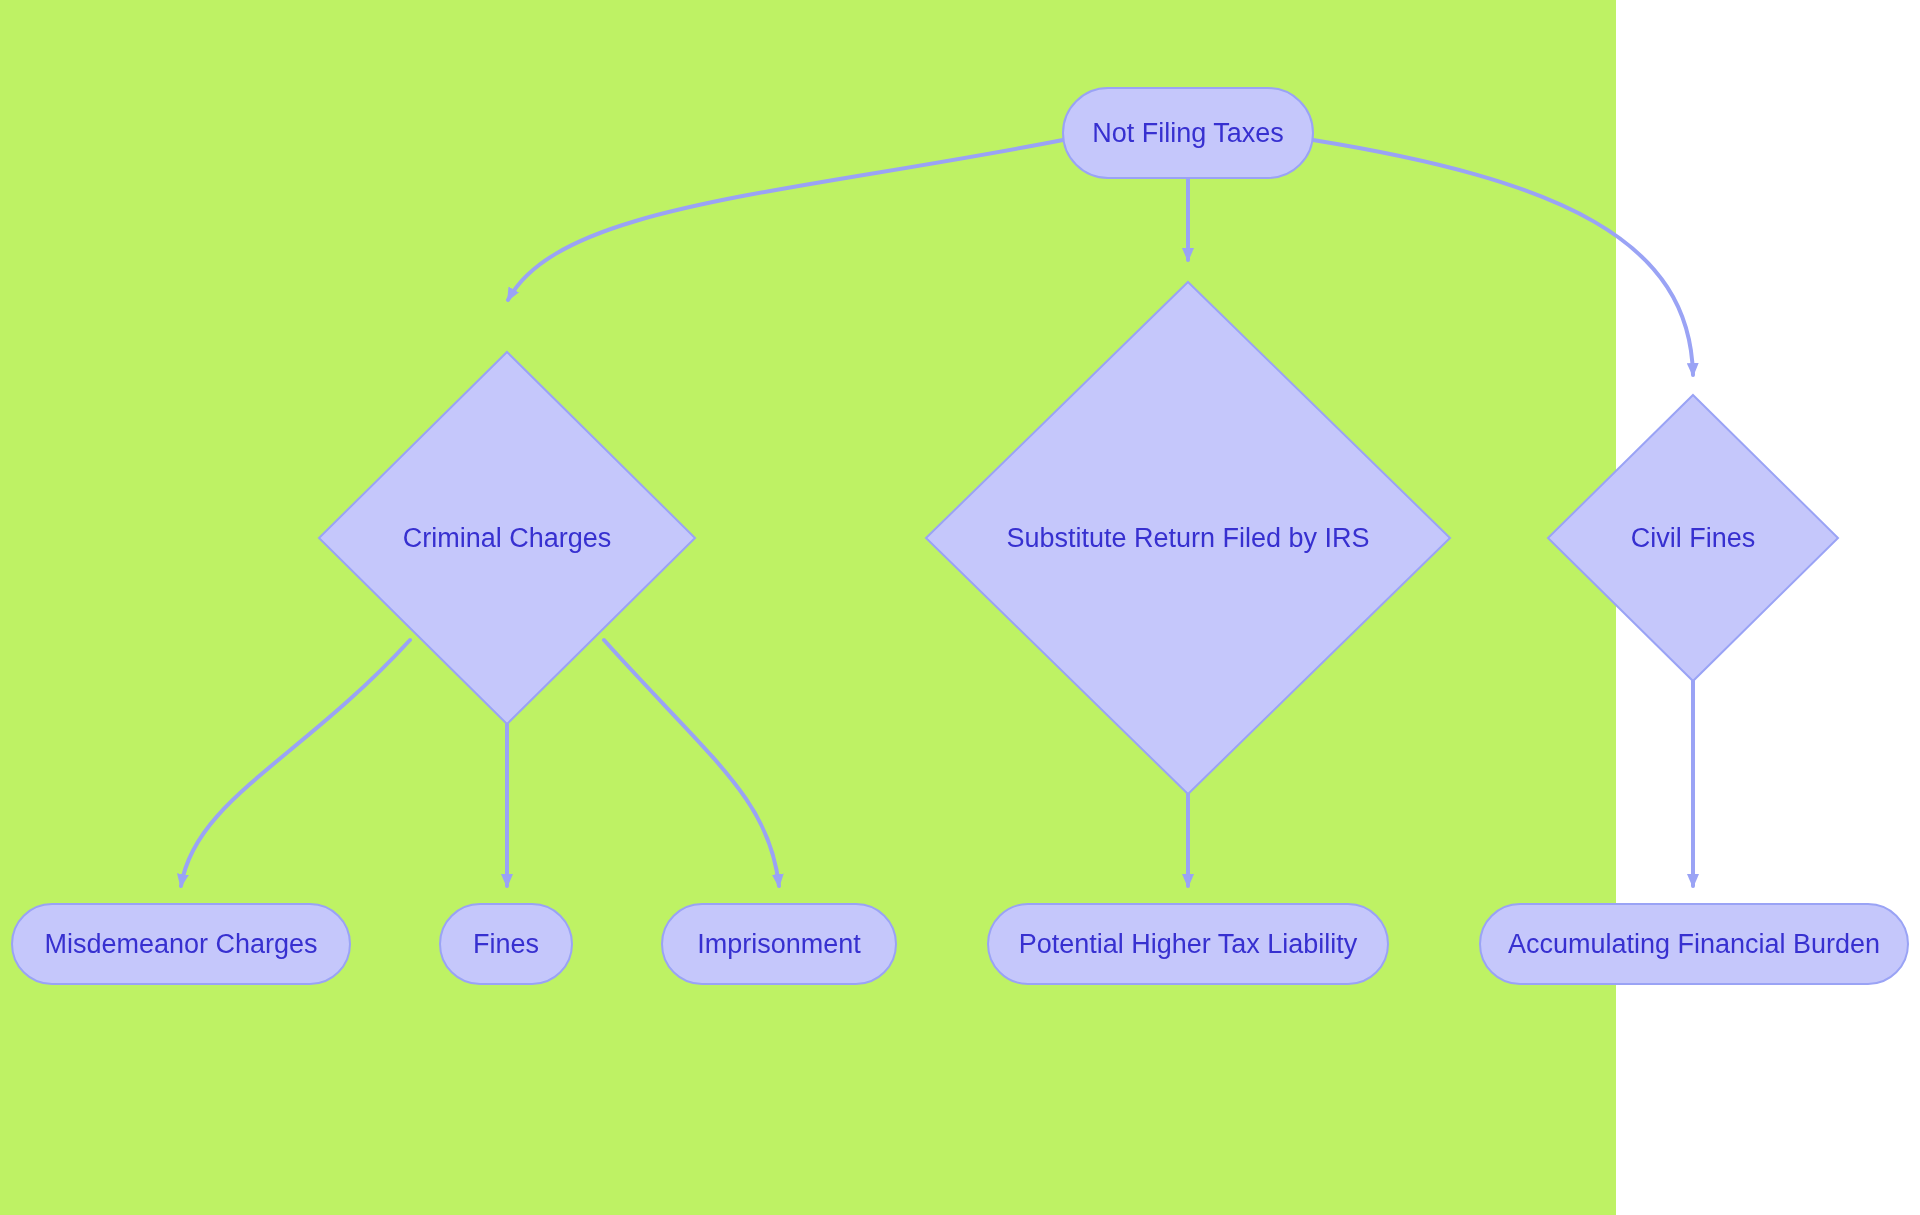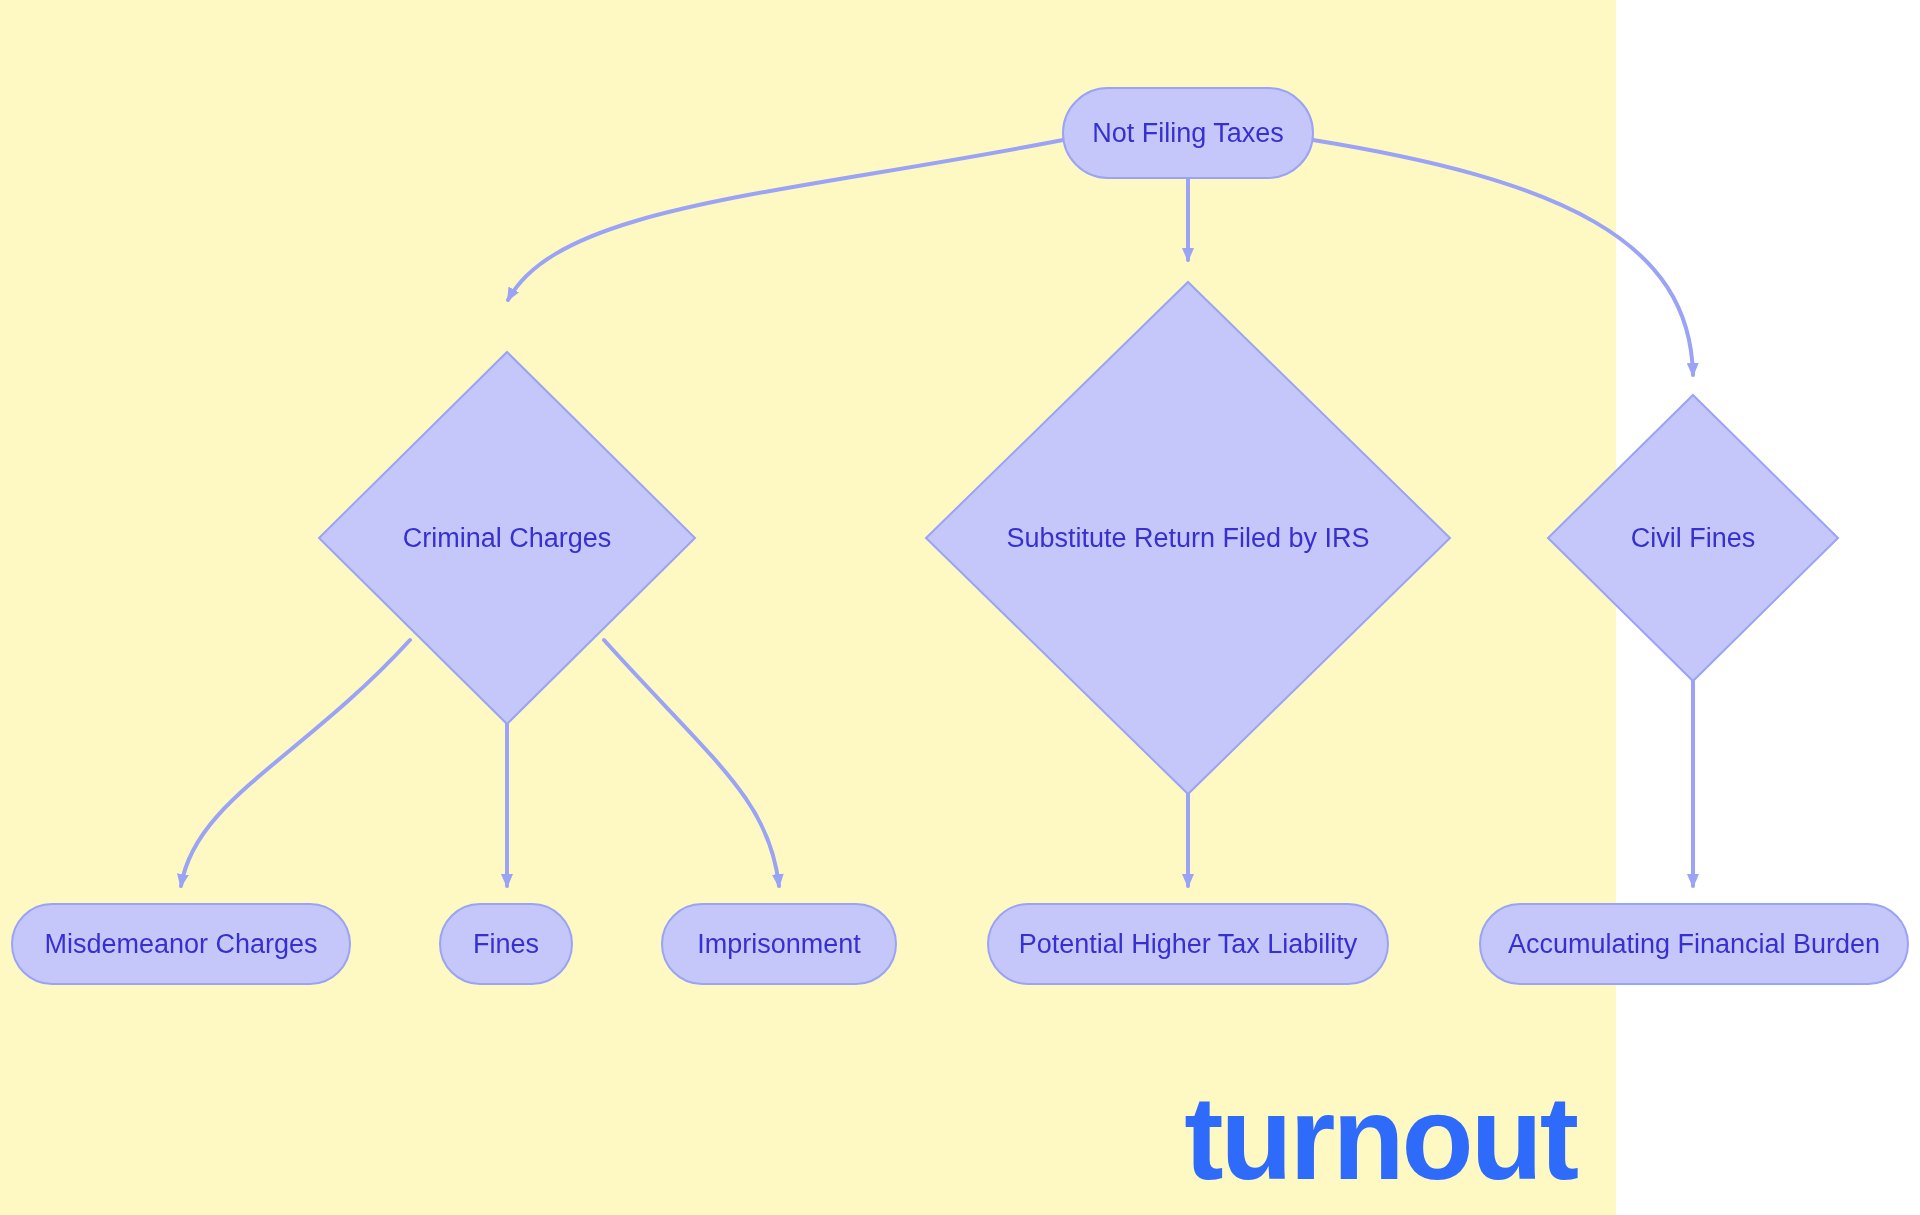--- a/index.html
+++ b/index.html
@@ -1,18 +1,18 @@
 <!DOCTYPE html>
 <html><head>
 <meta charset="utf-8">
 <style>
   html,body{margin:0;padding:0;background:#ffffff;}
   body{width:1920px;height:1215px;overflow:hidden;
        font-family:"Liberation Sans",sans-serif;}
-  #stage{position:relative;width:1616px;height:1215px;background:#fef9c3;}
+  #stage{position:relative;width:1616px;height:1215px;background:#bef264;}
   svg#flow{position:absolute;inset:0;width:1920px;height:1215px;display:block;}
   .node-shape{fill:#c5c7fb;stroke:#9aa3f5;stroke-width:2;}
   .edge{fill:none;stroke:#9aa3f5;stroke-width:4;stroke-linecap:round;}
   .arrow-head{fill:#9aa3f5;}
   .node-label{fill:#3730d0;font-family:"Liberation Sans",sans-serif;
               font-size:27px;text-anchor:middle;dominant-baseline:middle;}
   .brand{position:absolute;right:40px;bottom:18px;
          font-family:"Liberation Sans",sans-serif;
          font-size:118px;font-weight:700;letter-spacing:-3px;
          color:#2f6bfa;line-height:1;}
@@ -85,15 +85,14 @@
       </g>
 
       <g>
         <rect class="node-shape" x="1480" y="904" width="428" height="80" rx="40" ry="40"></rect>
         <text class="node-label" x="1694" y="946">Accumulating Financial Burden</text>
       </g>
 
     </g>
   </svg>
 
-  <div class="brand">turnout</div>
 
 </div>
 
 </body></html>

